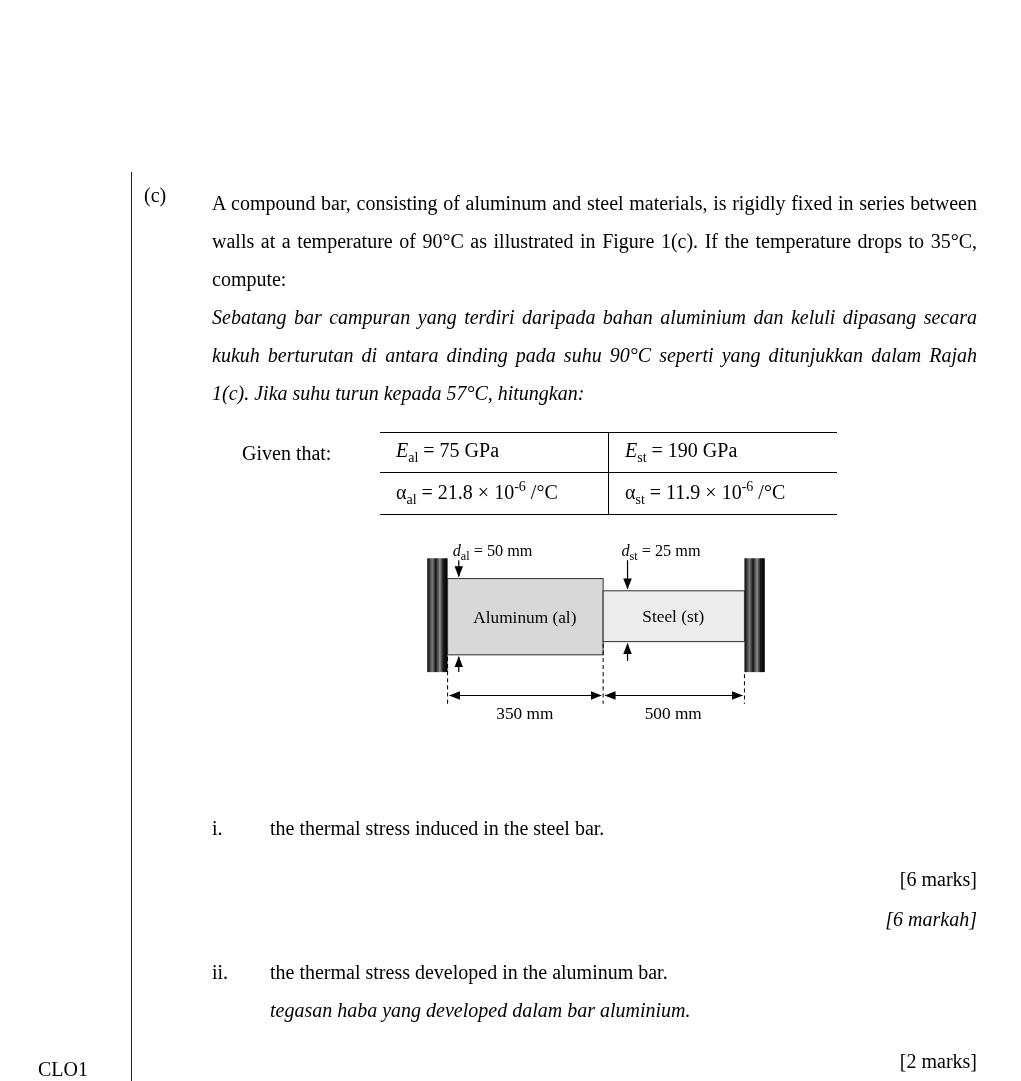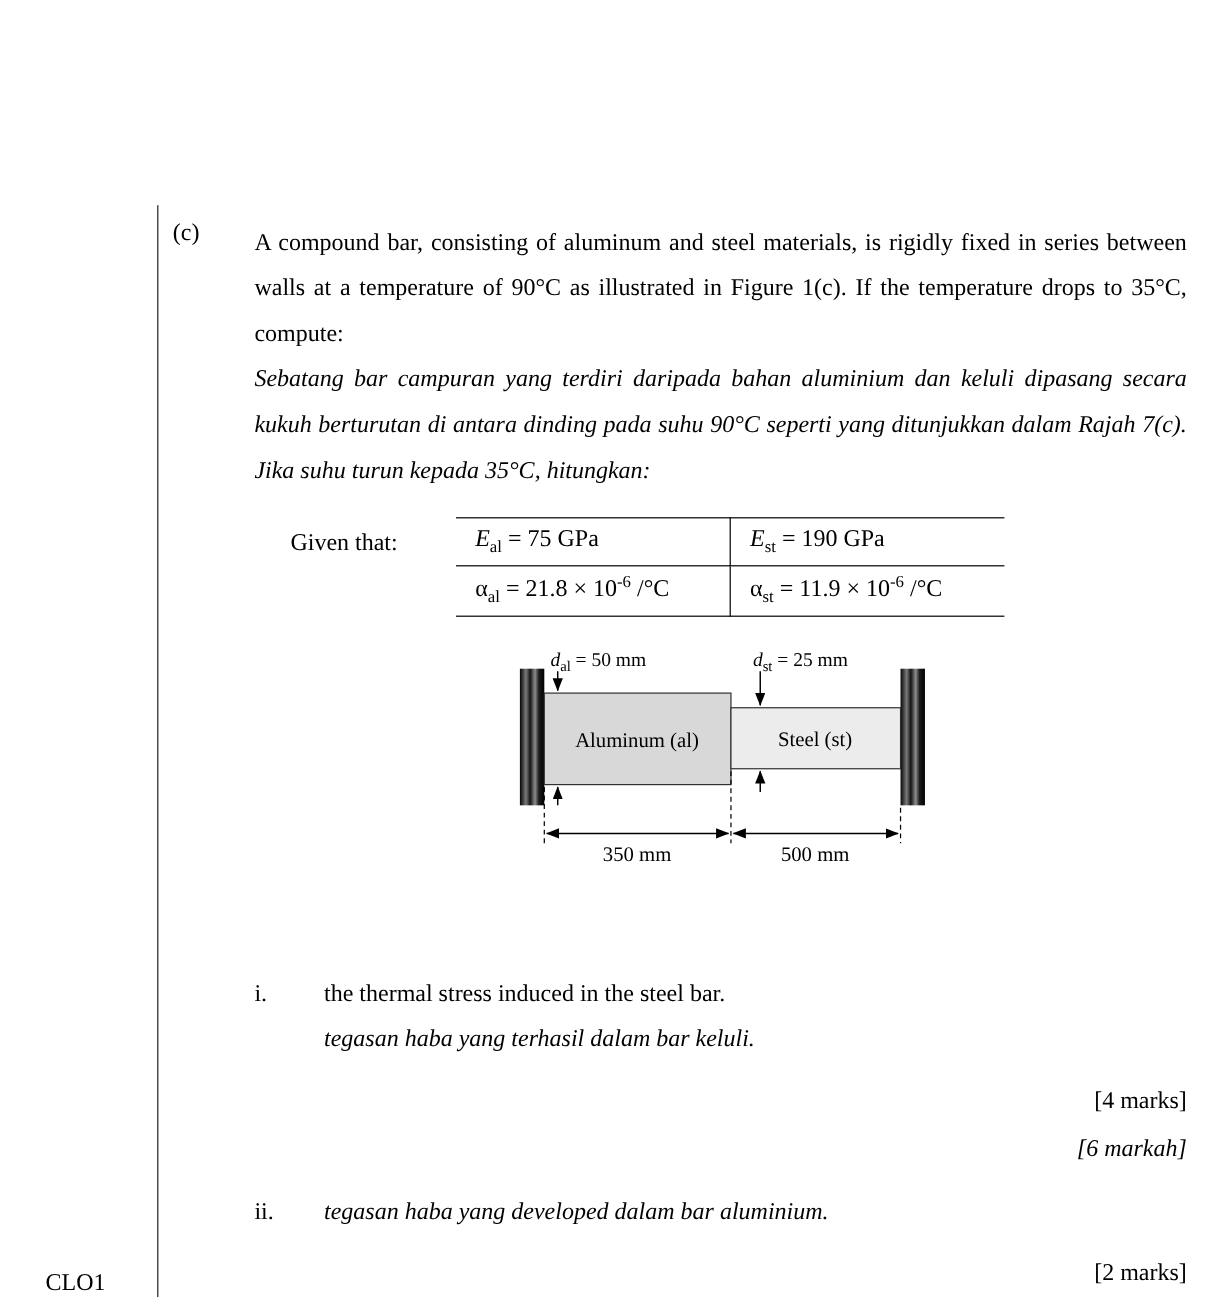--- a/index.html
+++ b/index.html
@@ -7,21 +7,21 @@
     width:1021px; height:1081px;
     color:#000;
     font-family:"Liberation Serif","DejaVu Serif",serif;
     font-size:20px;
     overflow:hidden;
   }
   .page { display:flex; height:100%;align-items:flex-end; }
   .clo-col { width:131px; box-sizing:border-box; padding:12px 0 0 38px; flex:none; }
   .main-col { flex:1; border-left:1.5px solid #222; position:relative; box-sizing:border-box; padding-top:12px; }
   .part-label { position:absolute; left:12px; top:12px; }
-  .content { margin-left:80px; margin-right:32px; }
+  .content { margin-left:80px; margin-right:44px; }
   .para { text-align:justify; line-height:38px; margin:0; }
   .ms { font-style:italic; }
   .given { display:flex; margin:20px 0 0 30px; }
   .given-labels { width:138px; flex:none; line-height:42px; }
   table.given-table { border-collapse:collapse; }
   table.given-table td {
     border-top:1.5px solid #000;
     border-bottom:1.5px solid #000;
     padding:6px 16px;
     width:196px;
@@ -49,21 +49,21 @@
   <div class="clo-col">
     <span>CLO1</span>
   </div>
 
   <div class="main-col">
     <span class="part-label">(c)</span>
 
     <div class="content">
 
       <p class="para">A compound bar, consisting of aluminum and steel materials, is rigidly fixed in series between walls at a temperature of 90°C as illustrated in Figure 1(c). If the temperature drops to 35°C, compute:</p>
-      <p class="para ms">Sebatang bar campuran yang terdiri daripada bahan aluminium dan keluli dipasang secara kukuh berturutan di antara dinding pada suhu 90°C seperti yang ditunjukkan dalam Rajah 7(c). Jika suhu turun kepada 35°C, hitungkan:</p>
+      <p class="para ms">Sebatang bar campuran yang terdiri daripada bahan aluminium dan keluli dipasang secara kukuh berturutan di antara dinding pada suhu 90°C seperti yang ditunjukkan dalam Rajah 1(c). Jika suhu turun kepada 57°C, hitungkan:</p>
 
       <div class="given">
         <div class="given-labels">
           <div>Given that:</div>
         </div>
         <table class="given-table">
           <tbody>
               <tr>
             <td class="vline"><span class="msym">E</span><sub>al</sub><span> = 75 GPa</span></td>
             <td><span class="msym">E</span><sub>st</sub><span> = 190 GPa</span></td>
@@ -121,33 +121,33 @@
         </svg>
 
       </div>
 
       <div class="gap-big"></div>
 
       <div class="item">
         <div class="item-num">i.</div>
         <div class="item-body">
           <div>the thermal stress induced in the steel bar.</div>
-          <div class="ms">tegasan haba yang terhasil dalam bar keluli.</div>
         </div>
       </div>
       <div class="marks">
-        <div>[4 marks]</div>
+        <div>[6 marks]</div>
         <div class="ms">[6 markah]</div>
       </div>
 
       <div class="item-gap"></div>
 
       <div class="item">
         <div class="item-num">ii.</div>
         <div class="item-body">
+          <div>the thermal stress developed in the aluminum bar.</div>
           <div class="ms">tegasan haba yang developed dalam bar aluminium.</div>
         </div>
       </div>
       <div class="marks">
         <div>[2 marks]</div>
       </div>
 
     </div>
   </div>
 </div>

